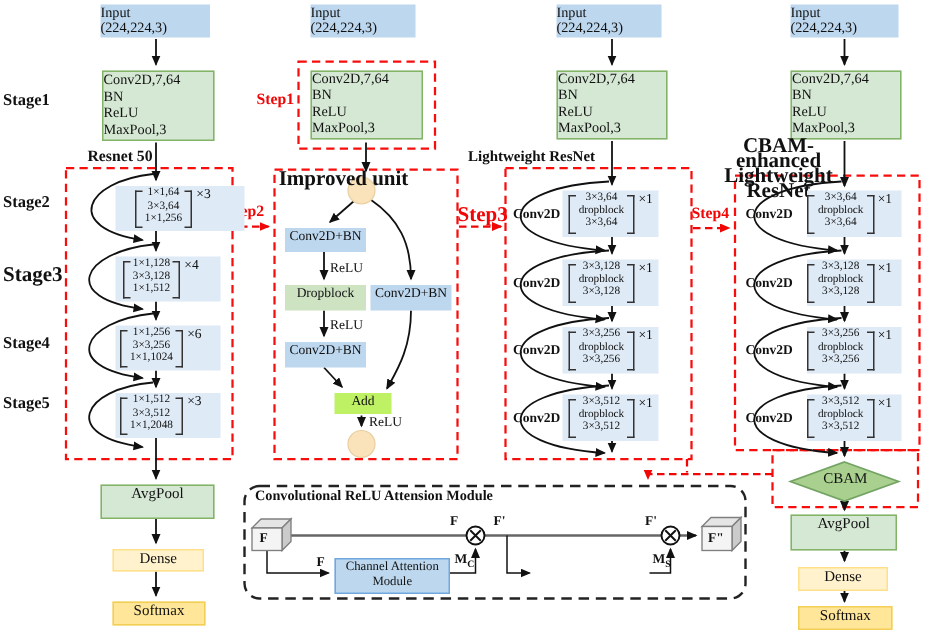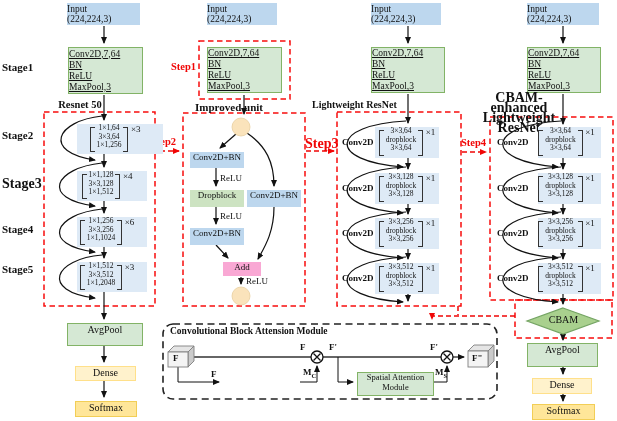--- a/index.html
+++ b/index.html
@@ -11,24 +11,24 @@
   .red{color:#f00606;}
   .ctr{text-align:center;}
   .box{position:absolute;z-index:2;display:flex;align-items:flex-start;justify-content:center;
        box-sizing:border-box;text-align:center;}
   .blue{background:#BDD7EE;}
   .lblue{background:#DEEAF6;}
   .green{background:#D5E8D4;border:1px solid #82B366;}
   .dgreen{background:#CDE3C2;}
   .pyellow{background:#FFF2CC;border:1px solid #FFE08A;}
   .yellow{background:#FFE699;border:1px solid #F2CE56;}
-  .peach{background:#f9a8d4;}
+  .peach{background:#bef264;}
   .chan{background:#BDD7EE;border:1px solid #6FA8DC;}
   .spat{background:#D5E8D4;border:1px solid #82B366;}
-  .stem span{display:block;font-size:9.5px;line-height:11px;text-decoration:underline;}
+  .stem span{display:block;font-size:9.5px;line-height:11px;}
   .inp span{display:block;font-size:9.5px;line-height:10.5px;}
   .mx{padding-right:10px;}
   .brk{align-self:stretch;margin:2.5px 0;width:4px;}
   .brk.l{border:1px solid #333;border-right:none;}
   .brk.r{border:1px solid #333;border-left:none;}
   .mrows{display:flex;flex-direction:column;align-items:center;font-size:7.5px;line-height:8.6px;padding:0 2px;}
   .mult{font-size:9px;margin-left:2.5px;}
   .small{font-size:9px;}
   .attn{font-size:8.5px;line-height:9.5px;}
   sub{font-size:6.5px;}
@@ -202,21 +202,21 @@
       <span>MaxPool,3</span>
 </div>
 <div class="box green stem" style="left:527px;top:47px;width:74px;height:46px;flex-direction:column">
   <span>Conv2D,7,64</span>
       <span>BN</span>
       <span>ReLU</span>
       <span>MaxPool,3</span>
 </div>
 
 <div class="t b ctr" style="left:48px;top:99px;width:64px;font-size:10.5px">Resnet 50</div>
-<div class="t b ctr" style="left:180px;top:101px;width:98px;font-size:11px">Improved unit</div>
+<div class="t b ctr" style="left:180px;top:112px;width:98px;font-size:14px">Improved unit</div>
 <div class="t b" style="left:312px;top:99px;font-size:10px">Lightweight ResNet</div>
 <div class="t b ctr" style="left:473px;top:93px;width:92px;font-size:14px;line-height:10px;white-space:normal">
   <span style="display:block">CBAM-enhanced</span>
   <span style="display:block">Lightweight ResNet</span>
 </div>
 
 <div class="box lblue mx" style="left:77px;top:124px;width:86px;height:30px">
   <span class="brk l"></span>
   <span class="mrows">
         <span>1×1,64</span>
@@ -358,22 +358,22 @@
 <div class="t b" style="left:497px;top:137px;font-size:9px">Conv2D</div>
 <div class="t b" style="left:497px;top:183px;font-size:9px">Conv2D</div>
 <div class="t b" style="left:497px;top:228px;font-size:9px">Conv2D</div>
 <div class="t b" style="left:497px;top:273px;font-size:9px">Conv2D</div>
 
 <div class="t ctr" style="left:527px;top:314px;width:73px;font-size:10px">CBAM</div>
 <div class="box green" style="left:527px;top:343px;width:71px;height:24px;font-size:10px">AvgPool</div>
 <div class="box pyellow" style="left:532px;top:378px;width:60px;height:16px;font-size:10px">Dense</div>
 <div class="box yellow" style="left:532px;top:404px;width:63px;height:16px;font-size:10px">Softmax</div>
 
-<div class="t b" style="left:170px;top:326px;font-size:9.5px">Convolutional Block Attension Module</div>
-<div class="box spat attn" style="left:357px;top:372px;width:77px;height:24px;white-space:normal">Spatial Attention Module</div>
+<div class="t b" style="left:170px;top:326px;font-size:9.5px">Convolutional ReLU Attension Module</div>
+<div class="box chan attn" style="left:223px;top:372px;width:77px;height:24px;white-space:normal">Channel Attention Module</div>
 <div class="t b" style="left:173px;top:353px;font-size:9px">F</div>
 <div class="t b" style="left:300px;top:342px;font-size:9px">F</div>
 <div class="t b" style="left:329px;top:342px;font-size:9px">F'</div>
 <div class="t b" style="left:211px;top:369px;font-size:9px">F</div>
 <div class="t b" style="left:303px;top:367px;font-size:9px"><span>M</span><sub>C</sub></div>
 <div class="t b" style="left:430px;top:342px;font-size:9px">F'</div>
 <div class="t b" style="left:435px;top:367px;font-size:9px"><span>M</span><sub>S</sub></div>
 <div class="t b" style="left:472px;top:353px;font-size:9px">F"</div>
 
 </div>

